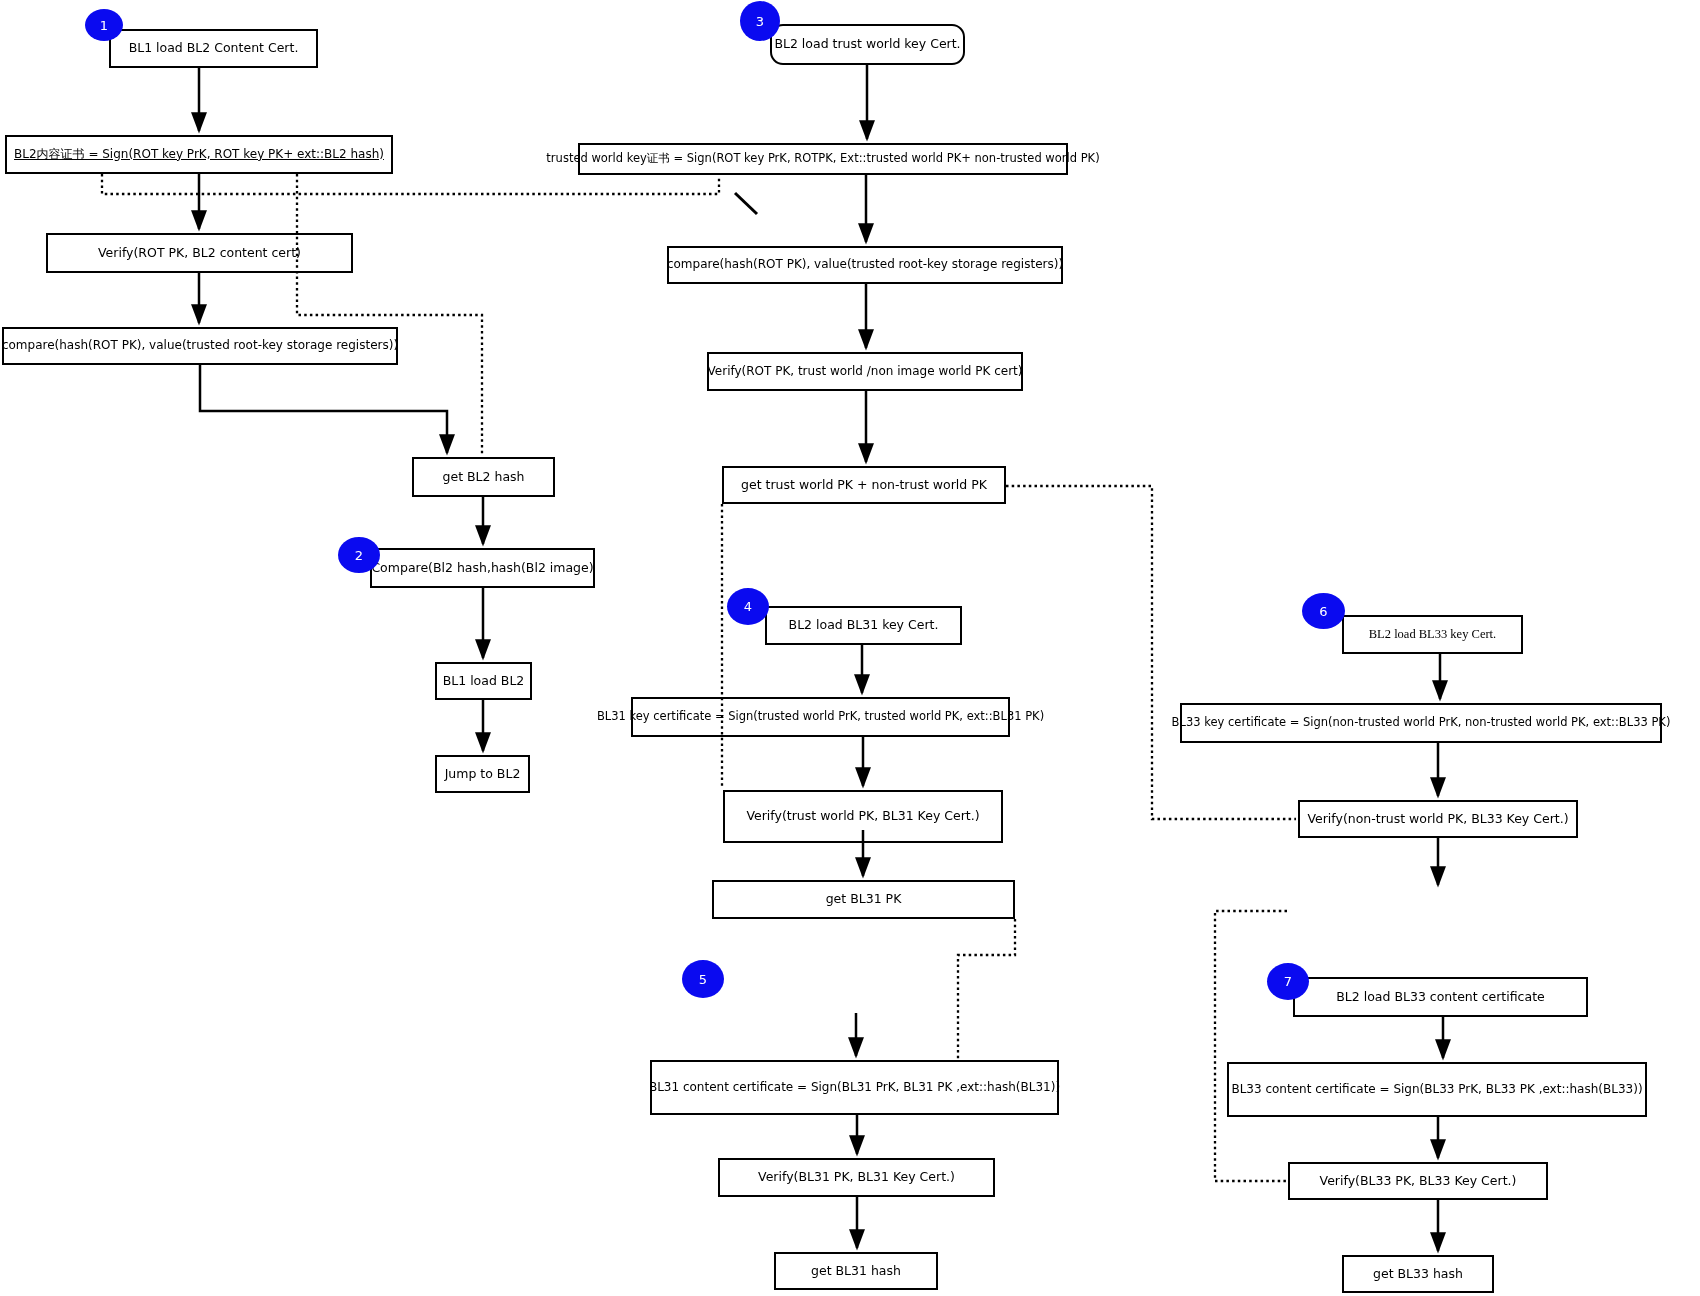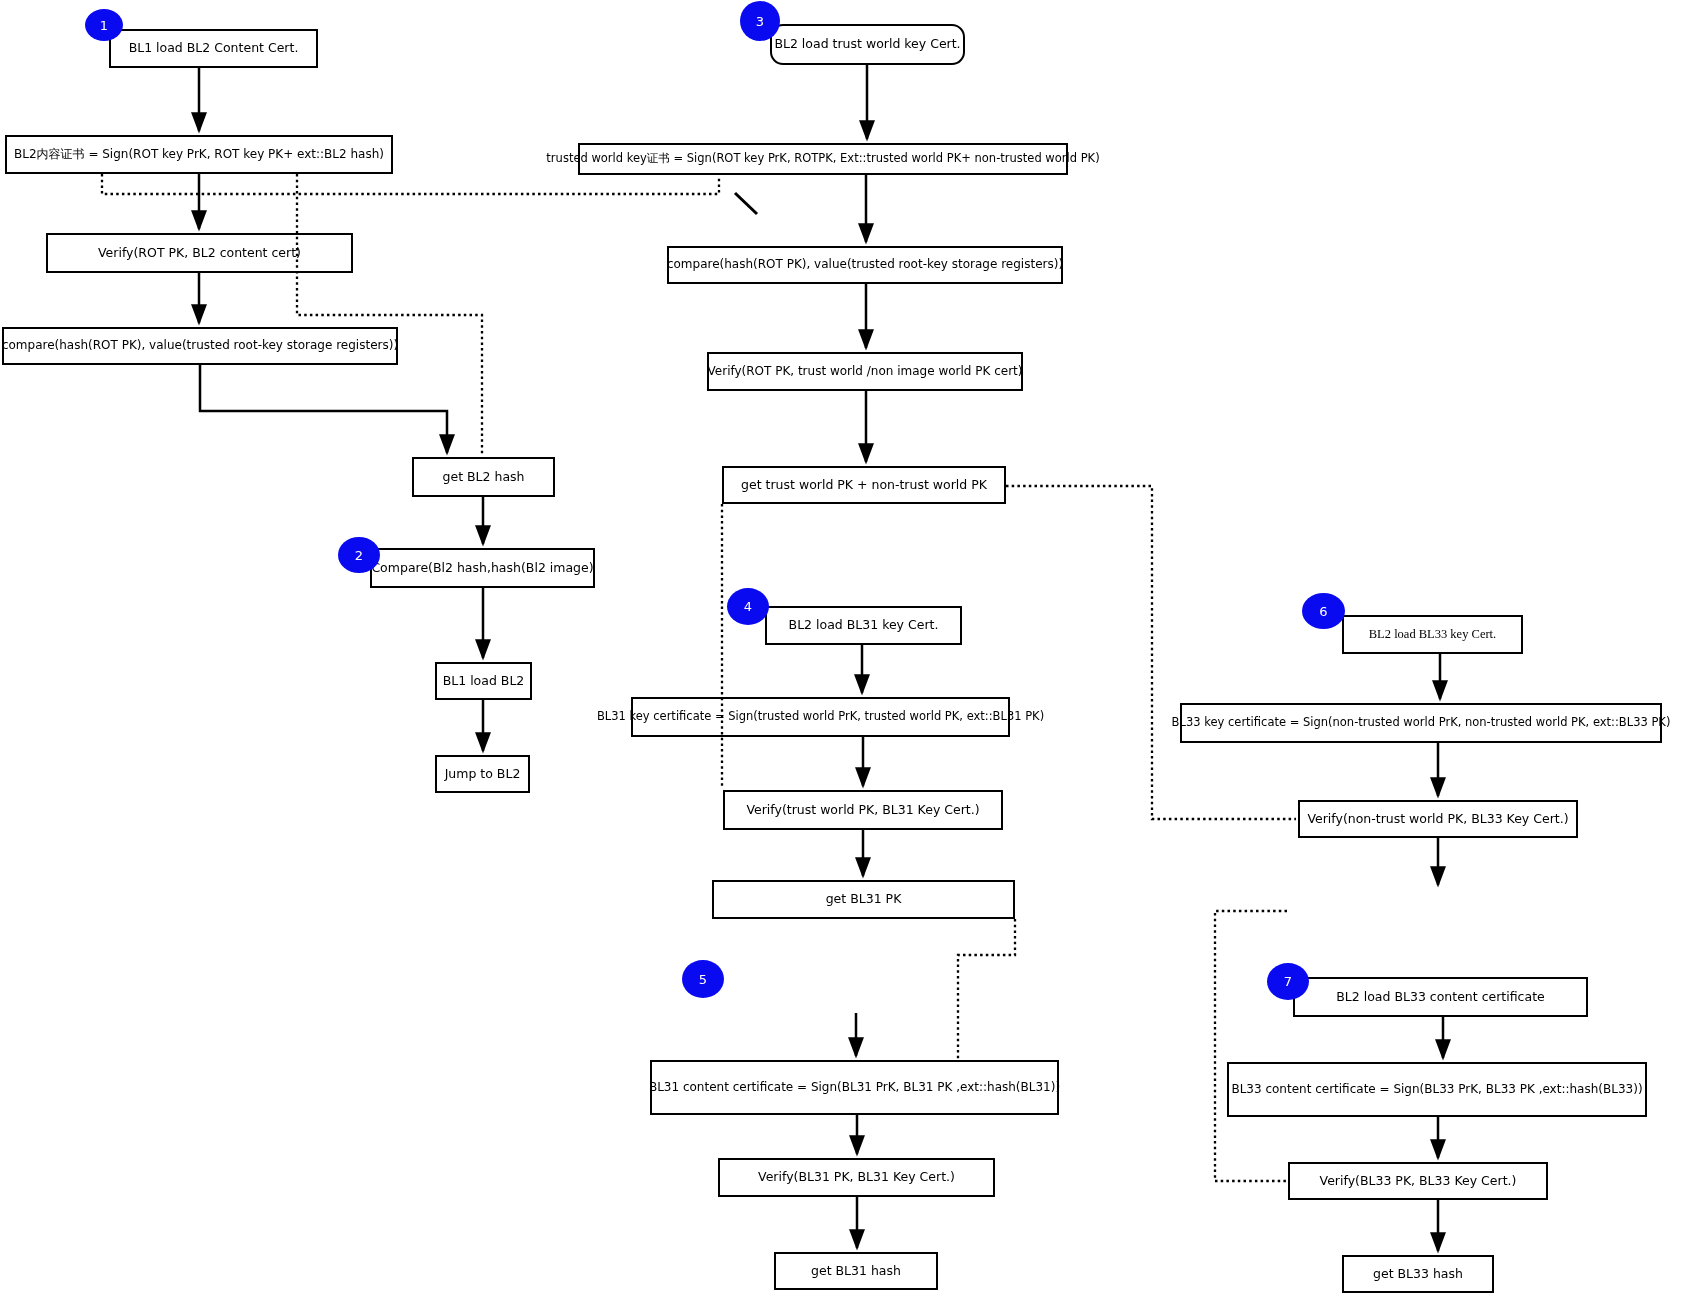--- a/index.html
+++ b/index.html
@@ -37,21 +37,21 @@
     z-index:4;pointer-events:none;
   }
 </style>
 </head>
 <body>
 
 <div id="canvas">
 
   <div class="node" style="left:109px;top:29px;width:209px;height:39px;">BL1 load BL2 Content Cert.</div>
 
-  <div class="node medtext" style="left:5px;top:135px;width:388px;height:39px;">BL2内容证书 = Sign(ROT key PrK, ROT key PK+ ext::BL2 hash)</div>
+  <div class="node medtext" style="left:5px;top:135px;width:388px;height:39px;text-decoration:underline;">BL2内容证书 = Sign(ROT key PrK, ROT key PK+ ext::BL2 hash)</div>
 
   <div class="node" style="left:46px;top:233px;width:307px;height:40px;">Verify(ROT PK, BL2 content cert)</div>
 
   <div class="node medtext" style="left:2px;top:327px;width:396px;height:38px;">compare(hash(ROT PK), value(trusted root-key storage registers))</div>
 
   <div class="node" style="left:412px;top:457px;width:143px;height:40px;">get BL2 hash</div>
 
   <div class="node" style="left:370px;top:548px;width:225px;height:40px;">Compare(Bl2 hash,hash(Bl2 image)</div>
 
   <div class="node" style="left:435px;top:662px;width:97px;height:38px;">BL1 load BL2</div>
@@ -65,21 +65,21 @@
   <div class="node medtext" style="left:667px;top:246px;width:396px;height:38px;">compare(hash(ROT PK), value(trusted root-key storage registers))</div>
 
   <div class="node medtext" style="left:707px;top:352px;width:316px;height:39px;">Verify(ROT PK, trust world /non image world PK cert)</div>
 
   <div class="node" style="left:722px;top:466px;width:284px;height:38px;">get trust world PK + non-trust world PK</div>
 
   <div class="node" style="left:765px;top:606px;width:197px;height:39px;">BL2 load BL31 key Cert.</div>
 
   <div class="node longtext" style="left:631px;top:697px;width:379px;height:40px;">BL31 key certificate = Sign(trusted world PrK, trusted world PK, ext::BL31 PK)</div>
 
-  <div class="node" style="left:723px;top:790px;width:280px;height:40px;">Verify(trust world PK, BL31 Key Cert.)</div>
+  <div class="node" style="left:723px;top:790px;width:280px;height:53px;">Verify(trust world PK, BL31 Key Cert.)</div>
 
   <div class="node" style="left:712px;top:880px;width:303px;height:39px;">get BL31 PK</div>
 
 
   <div class="node medtext" style="left:650px;top:1060px;width:409px;height:55px;">BL31 content certificate = Sign(BL31 PrK, BL31 PK ,ext::hash(BL31))</div>
 
   <div class="node" style="left:718px;top:1158px;width:277px;height:39px;">Verify(BL31 PK, BL31 Key Cert.)</div>
 
   <div class="node" style="left:774px;top:1252px;width:164px;height:38px;">get BL31 hash</div>
 

